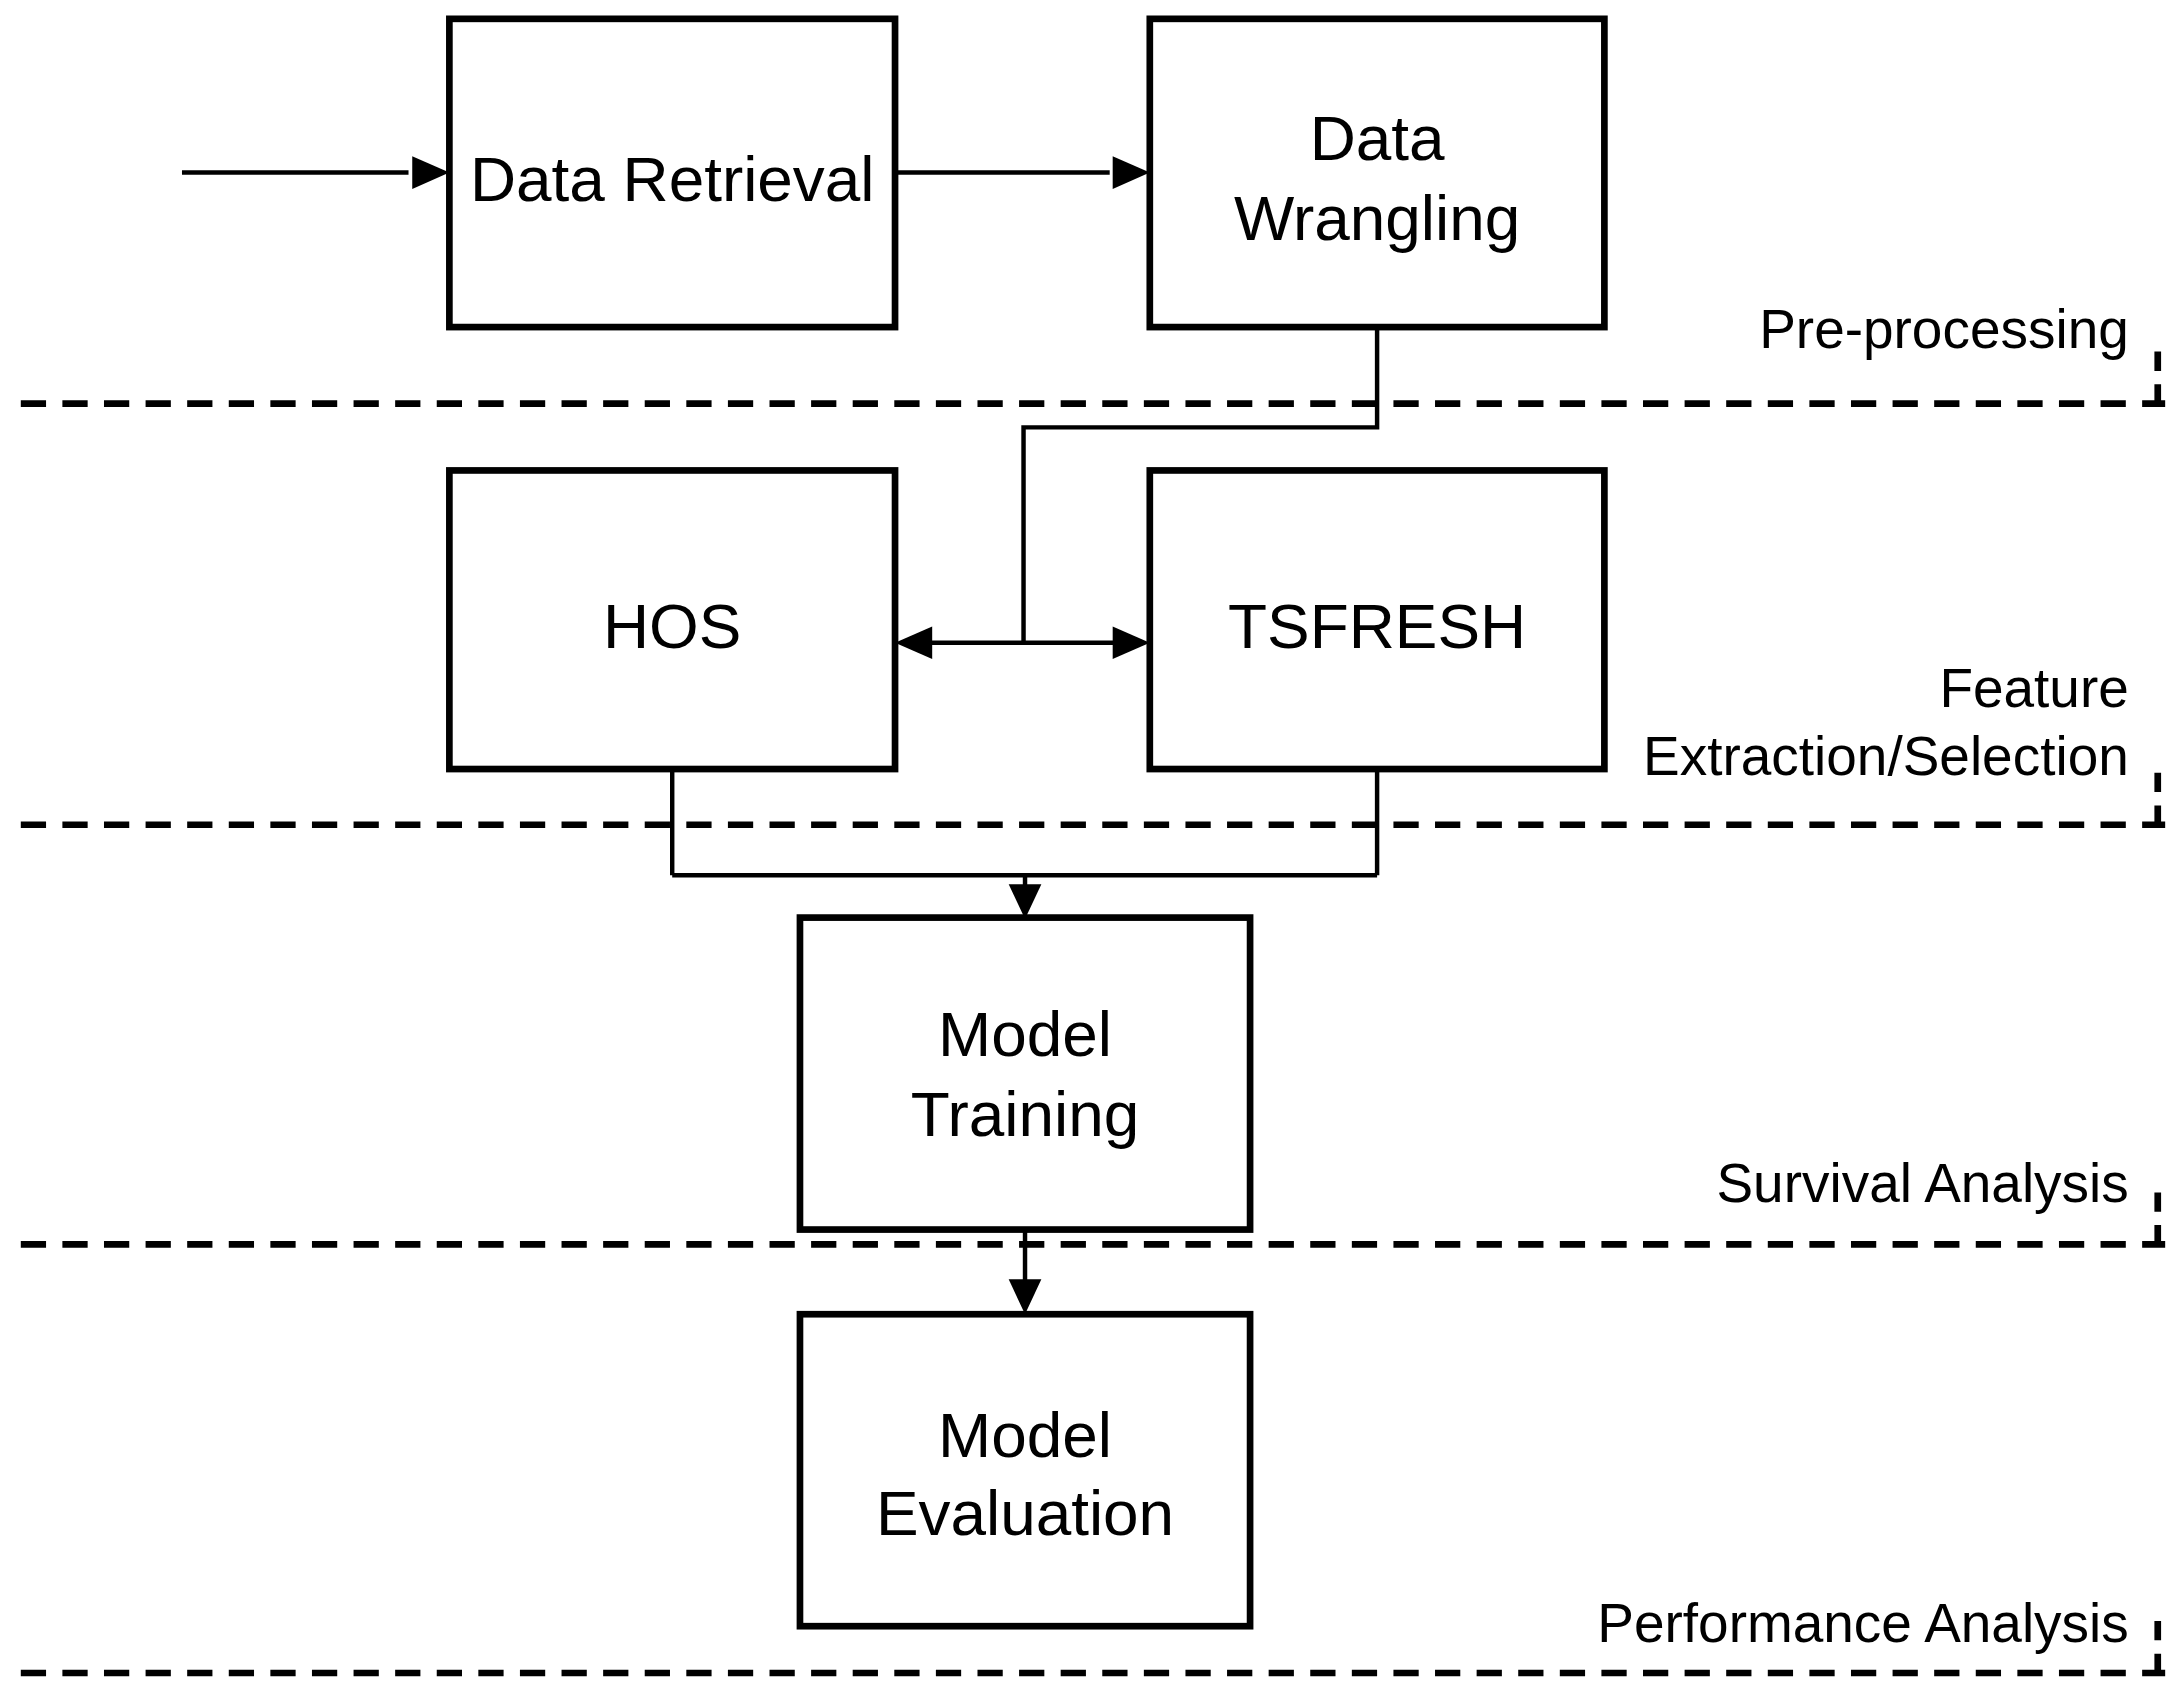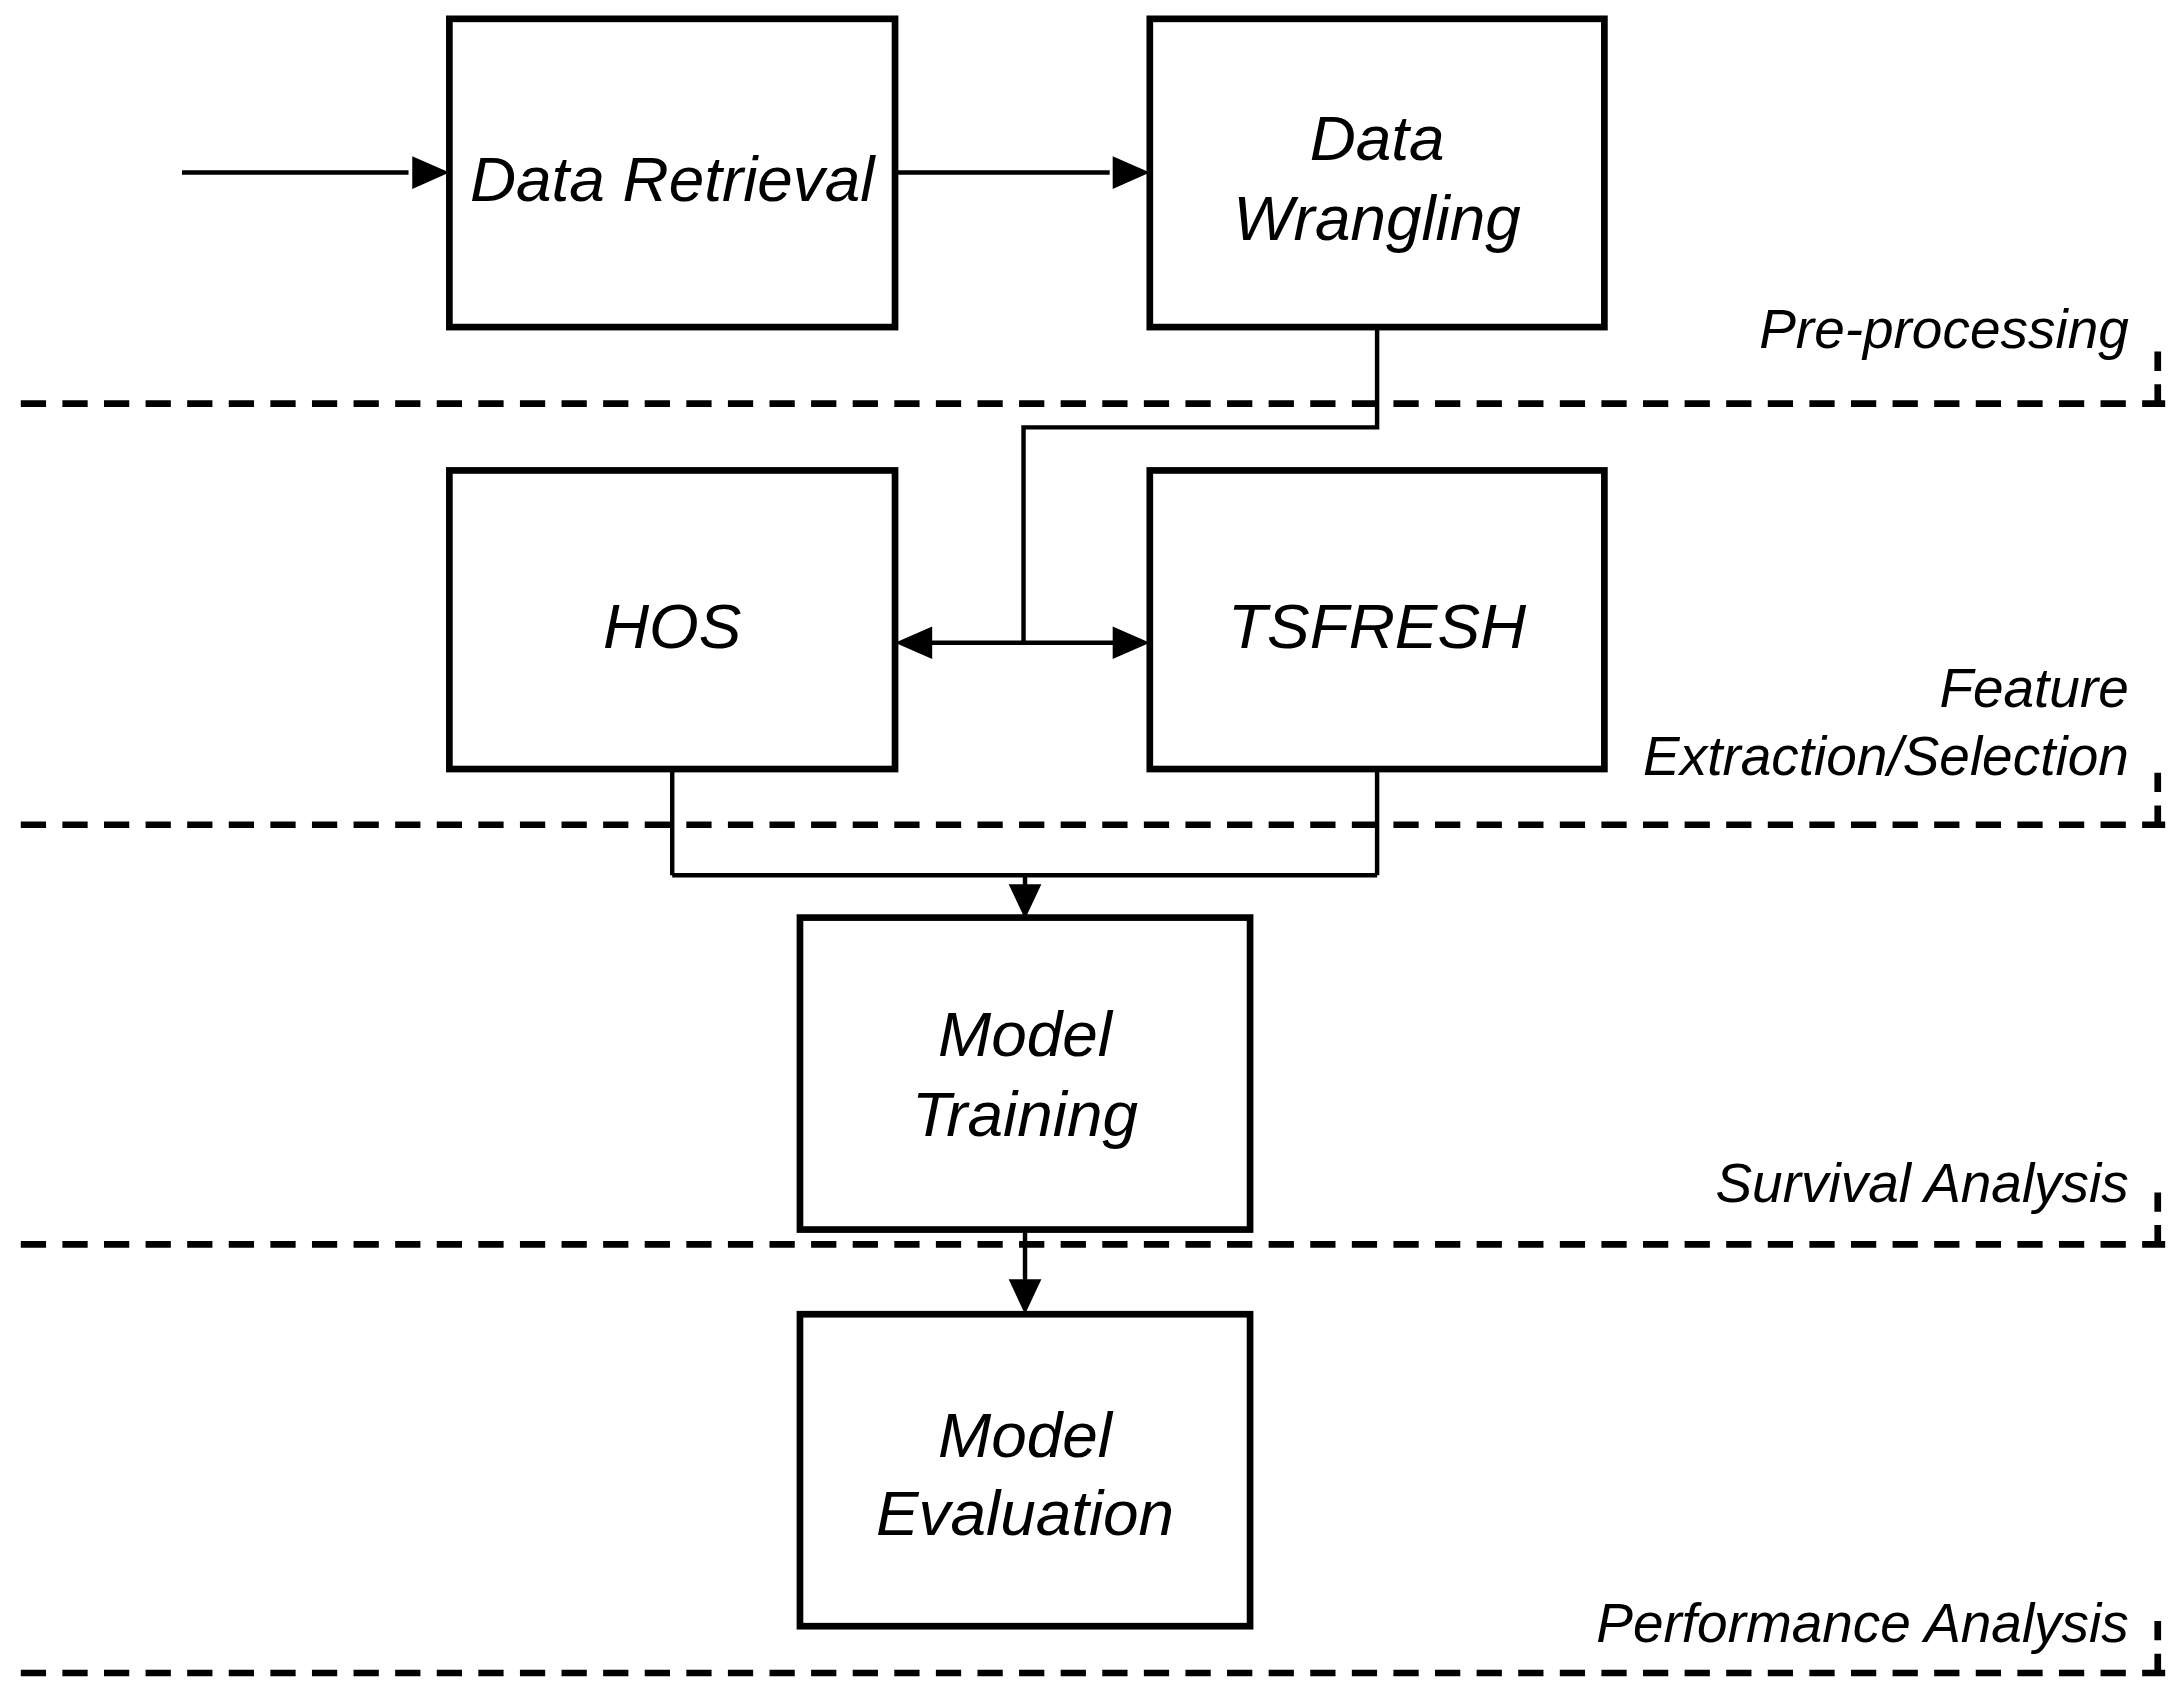--- a/index.html
+++ b/index.html
@@ -8,21 +8,21 @@
     --box-fill: #ffffff;
     --text: #000000;
   }
   html, body { margin: 0; padding: 0; }
   body {
     background: var(--background);
     width: 2183px;
     height: 1700px;
     overflow: hidden;
   }
-  .canvas-wrap { width: 2168px; height: 1700px; font-style: italic; }
+  .canvas-wrap { width: 2168px; height: 1700px; }
   svg { display: block; background: var(--background); }
   .box {
     fill: var(--box-fill);
     stroke: var(--line);
     stroke-width: 9;
   }
   .conn {
     stroke: var(--line);
     stroke-width: 6;
     fill: none;

